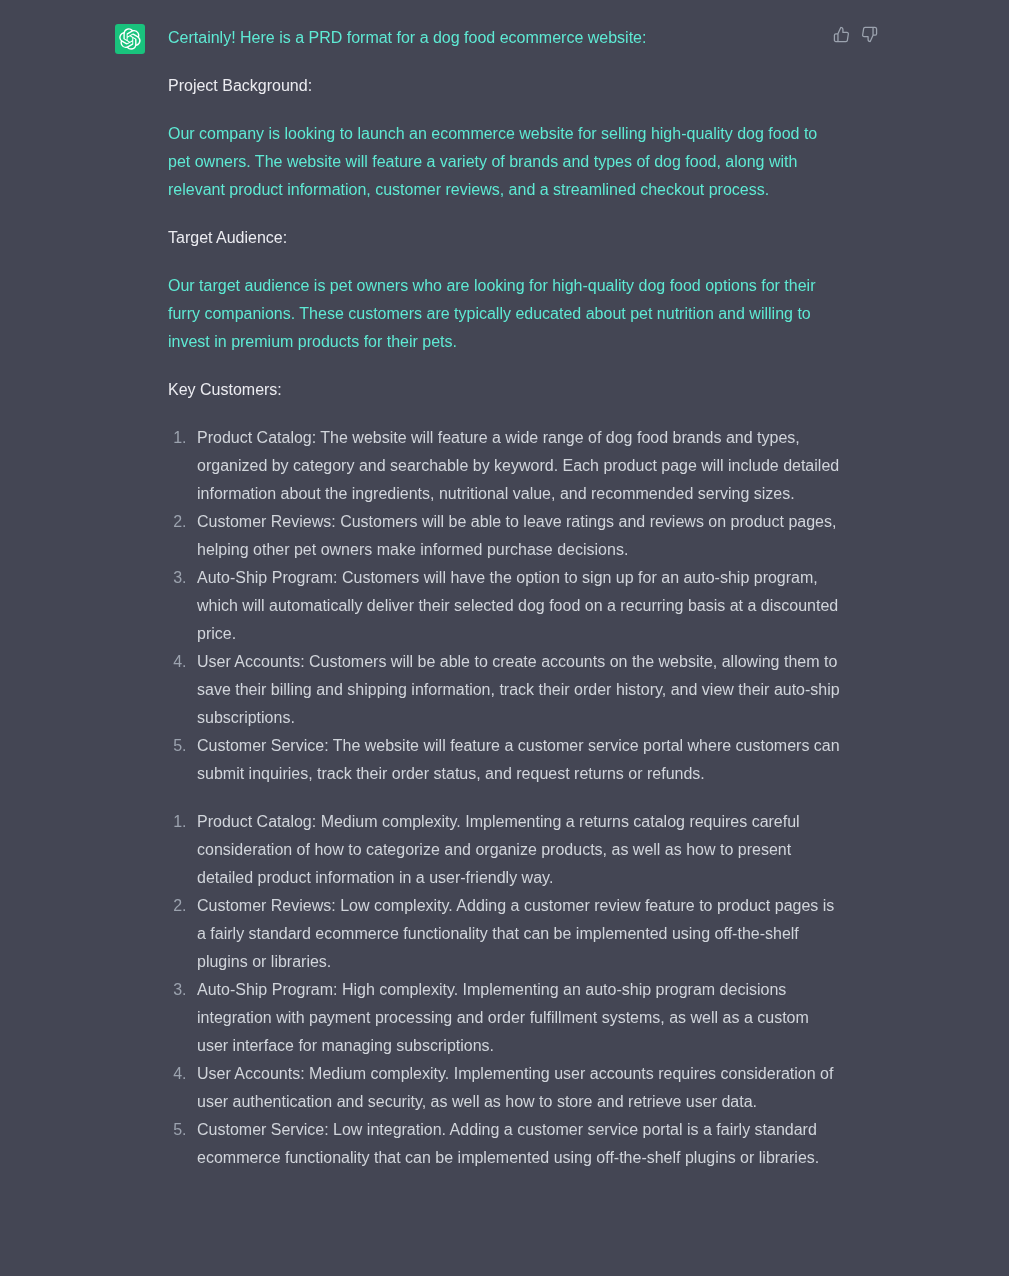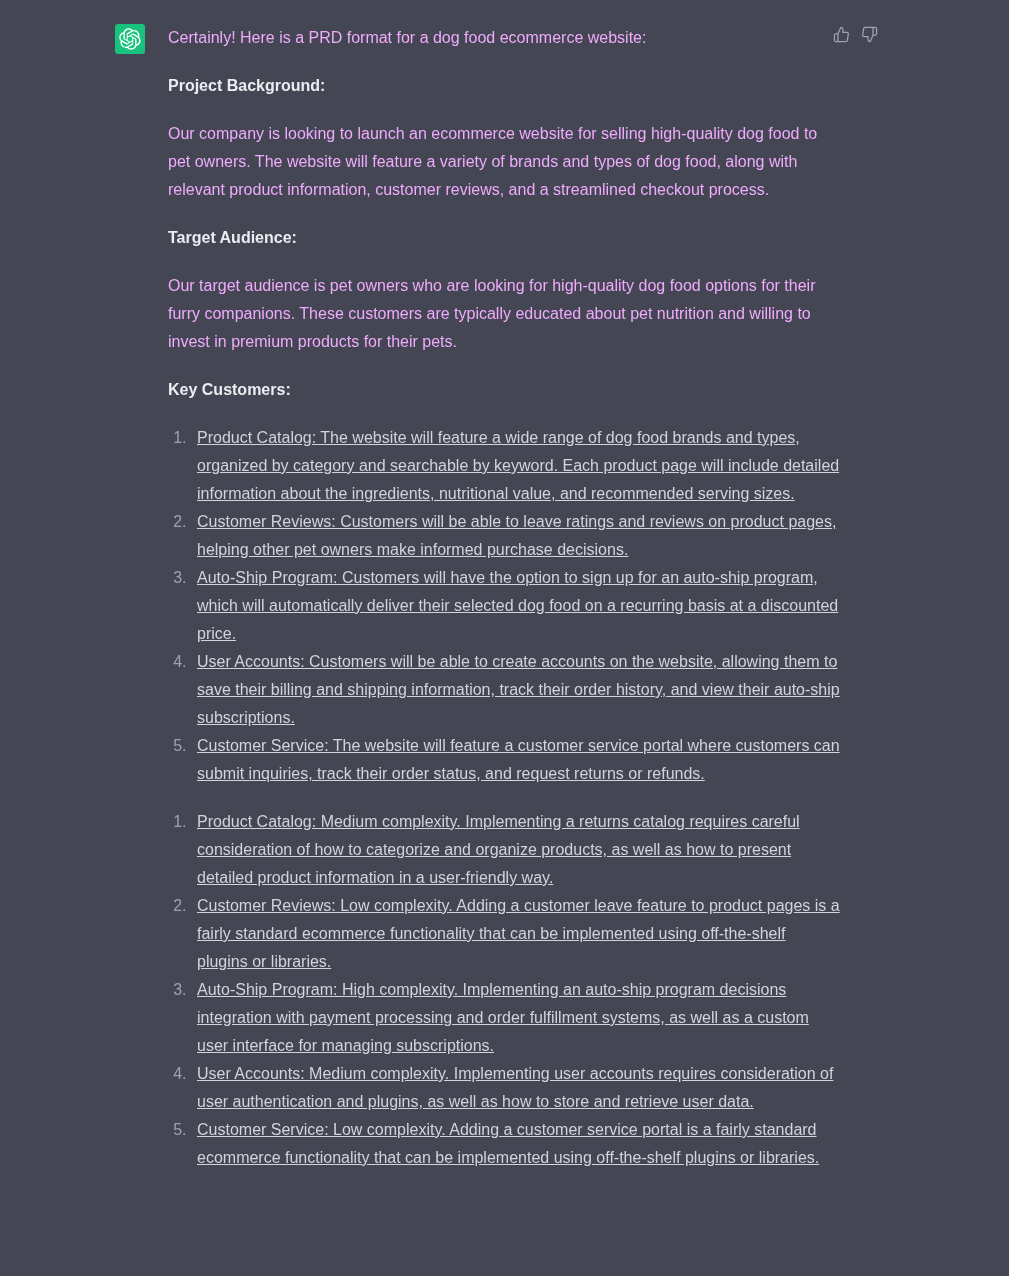--- a/index.html
+++ b/index.html
@@ -35,28 +35,27 @@
     display: flex;
     flex-direction: column;
     gap: 20px;
     color: #d1d5db;
     font-size: 16px;
     line-height: 28px;
   }
   .content h4 {
     color: #ececf1;
     font-size: 16px;
-    font-weight: 700;
+    font-weight: 400;
     line-height: 28px;
   }
-  .content p { color: #f0abfc; }
+  .content p { color: #5eead4; }
   .content ol {
     list-style: decimal outside;
     padding-left: 23px;
-    text-decoration: underline;
   }
   .content ol li { padding-left: 6px; }
   .content ol li::marker { color: #9ca3af; }
   .feedback {
     position: absolute;
     top: 26px;
     right: 131px;
     display: flex;
     gap: 11px;
   }
@@ -96,24 +95,24 @@
     <ol>
       <li>Product Catalog: The website will feature a wide range of dog food brands and types, organized by category and searchable by keyword. Each product page will include detailed information about the ingredients, nutritional value, and recommended serving sizes.</li>
       <li>Customer Reviews: Customers will be able to leave ratings and reviews on product pages, helping other pet owners make informed purchase decisions.</li>
       <li>Auto-Ship Program: Customers will have the option to sign up for an auto-ship program, which will automatically deliver their selected dog food on a recurring basis at a discounted price.</li>
       <li>User Accounts: Customers will be able to create accounts on the website, allowing them to save their billing and shipping information, track their order history, and view their auto-ship subscriptions.</li>
       <li>Customer Service: The website will feature a customer service portal where customers can submit inquiries, track their order status, and request returns or refunds.</li>
     </ol>
 
     <ol>
       <li>Product Catalog: Medium complexity. Implementing a returns catalog requires careful consideration of how to categorize and organize products, as well as how to present detailed product information in a user-friendly way.</li>
-      <li>Customer Reviews: Low complexity. Adding a customer leave feature to product pages is a fairly standard ecommerce functionality that can be implemented using off-the-shelf plugins or libraries.</li>
+      <li>Customer Reviews: Low complexity. Adding a customer review feature to product pages is a fairly standard ecommerce functionality that can be implemented using off-the-shelf plugins or libraries.</li>
       <li>Auto-Ship Program: High complexity. Implementing an auto-ship program decisions integration with payment processing and order fulfillment systems, as well as a custom user interface for managing subscriptions.</li>
-      <li>User Accounts: Medium complexity. Implementing user accounts requires consideration of user authentication and plugins, as well as how to store and retrieve user data.</li>
-      <li>Customer Service: Low complexity. Adding a customer service portal is a fairly standard ecommerce functionality that can be implemented using off-the-shelf plugins or libraries.</li>
+      <li>User Accounts: Medium complexity. Implementing user accounts requires consideration of user authentication and security, as well as how to store and retrieve user data.</li>
+      <li>Customer Service: Low integration. Adding a customer service portal is a fairly standard ecommerce functionality that can be implemented using off-the-shelf plugins or libraries.</li>
     </ol>
   </div>
 
   <div class="feedback">
     <button type="button">
       <svg viewBox="0 0 24 24" fill="none" stroke="currentColor" stroke-width="1.8" stroke-linecap="round" stroke-linejoin="round" xmlns="http://www.w3.org/2000/svg">
         <path d="M14 9V5a3 3 0 0 0-3-3l-4 9v11h11.28a2 2 0 0 0 2-1.7l1.38-9a2 2 0 0 0-2-2.3zM7 22H4a2 2 0 0 1-2-2v-7a2 2 0 0 1 2-2h3"></path>
       </svg>
     </button>
     <button type="button">

